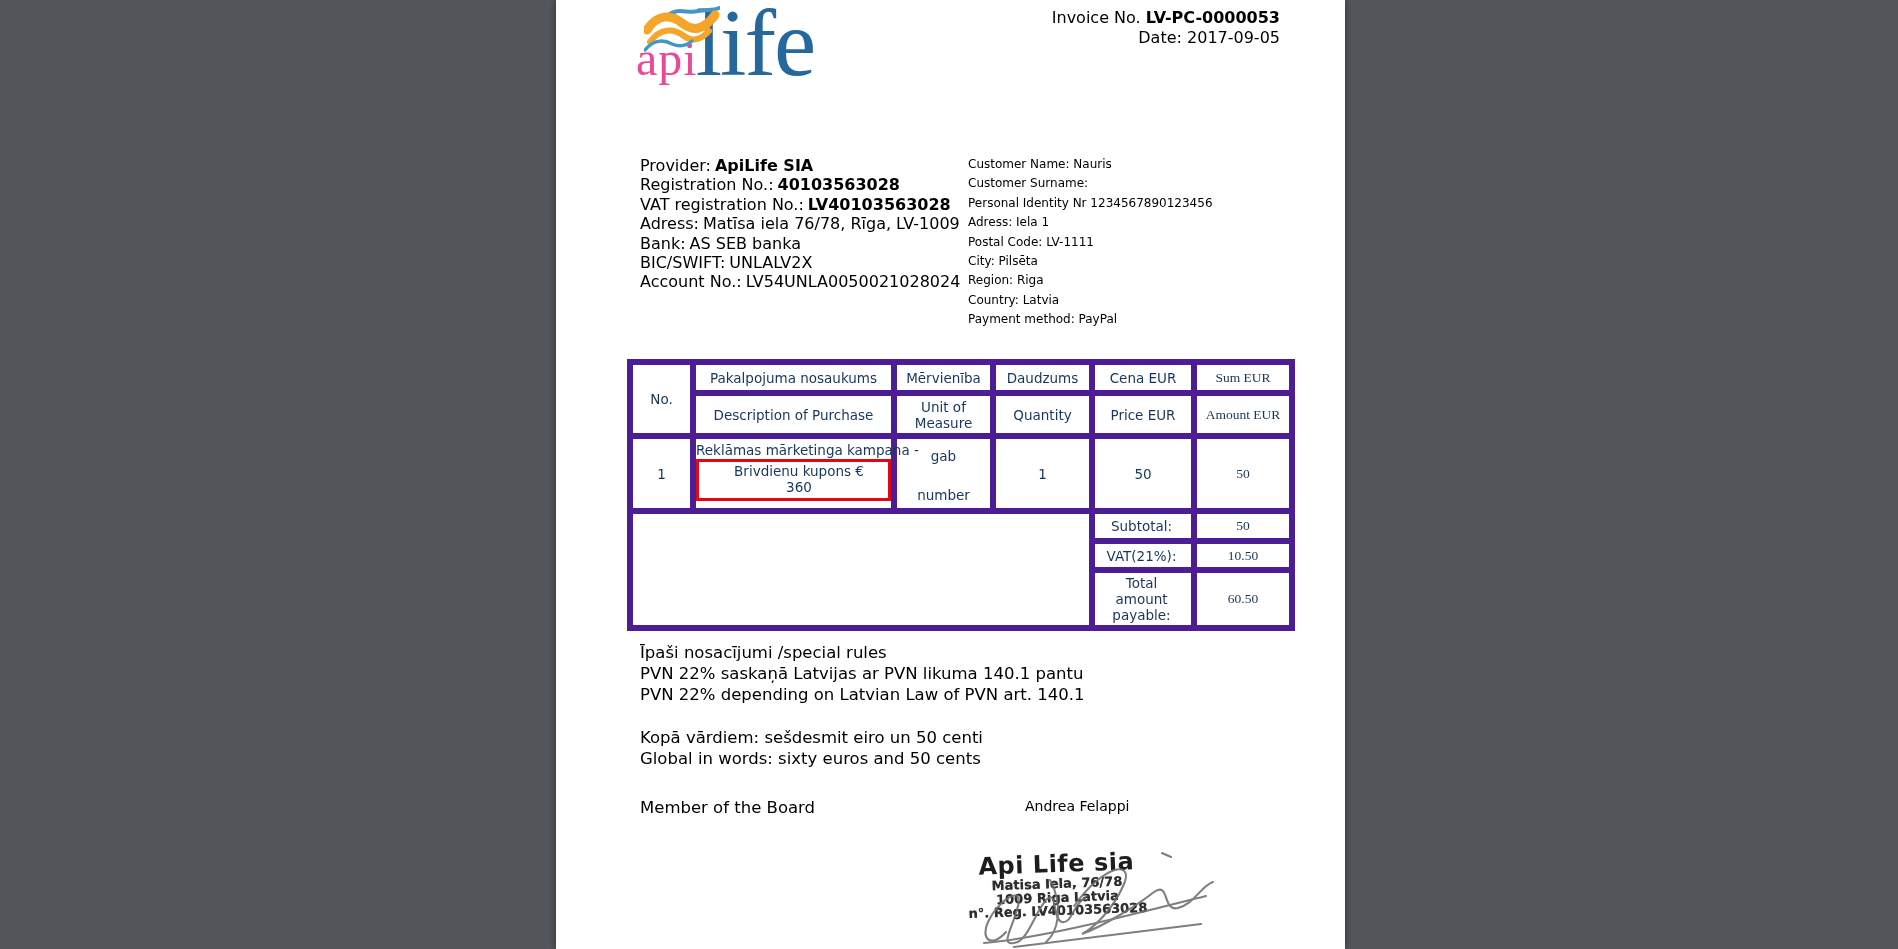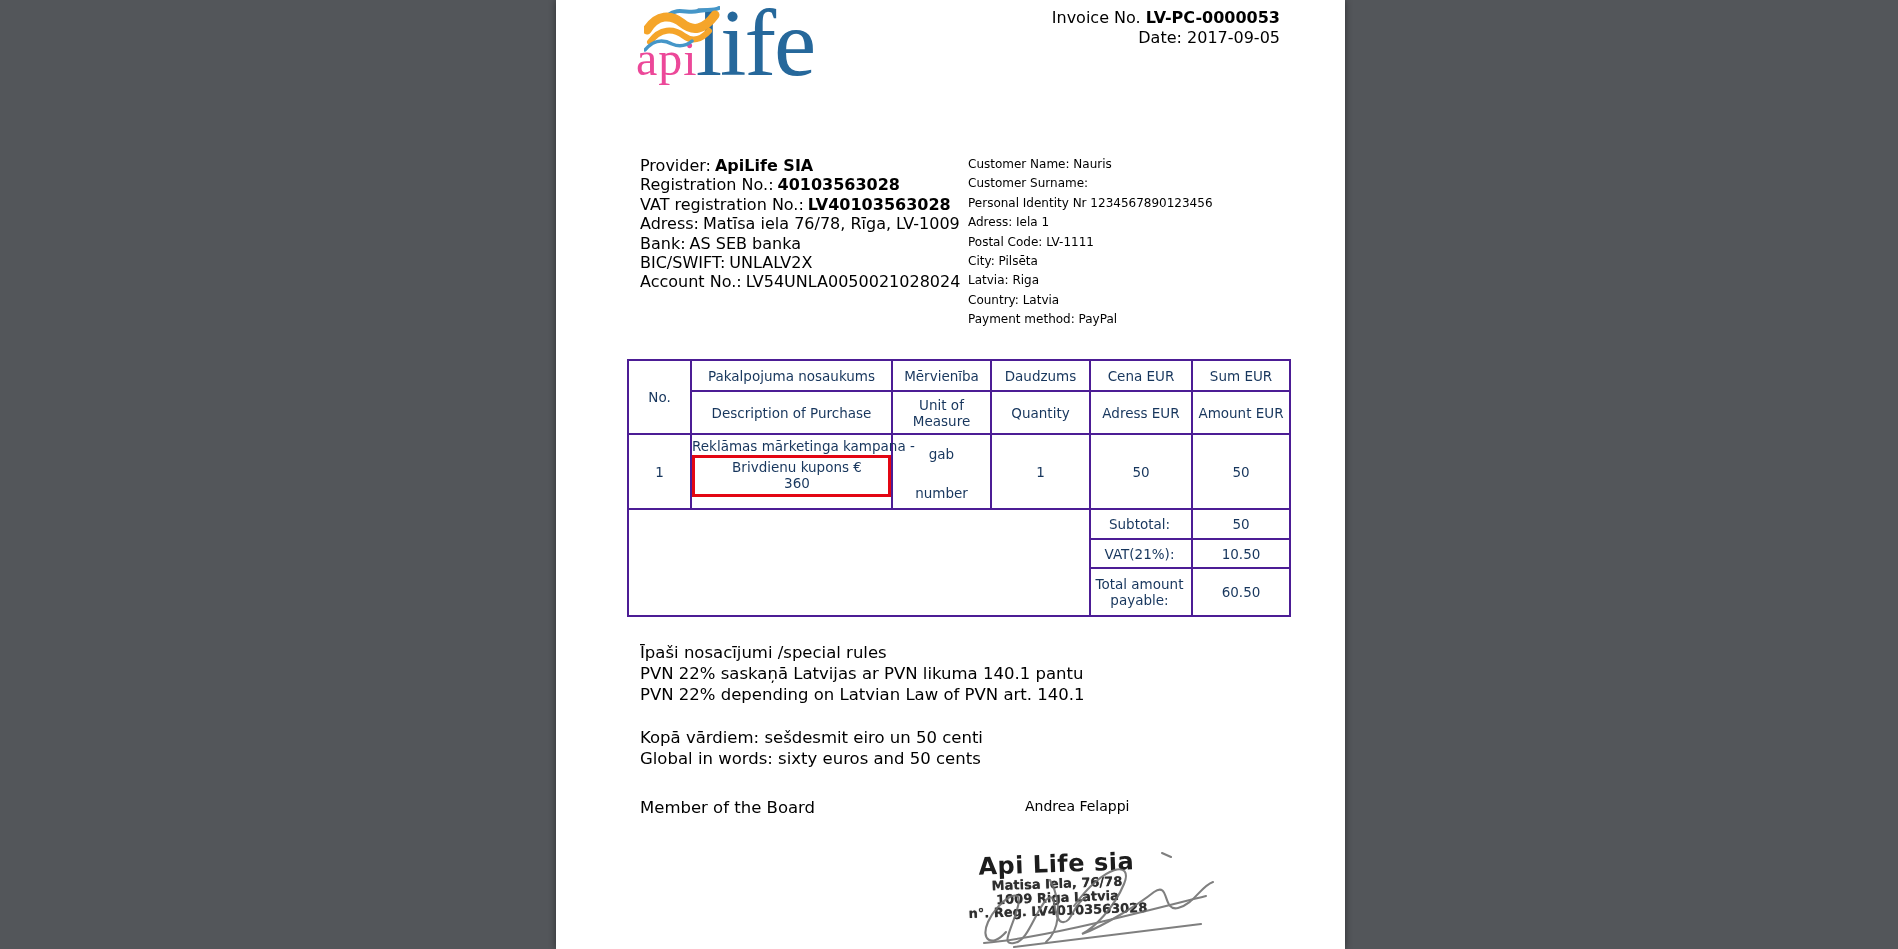--- a/index.html
+++ b/index.html
@@ -31,27 +31,27 @@
 
   
   .provider { position:absolute; left:84px; top:156px; font-size:16px; line-height:19.4px; }
   .customer { position:absolute; left:412px; top:155px; font-size:12px; line-height:19.4px; }
   .pline .plabel { margin-right:4px; }
   .pline.boldv .pvalue { font-weight:bold; }
 
   
   .invoice-table { position:absolute; left:71px; top:359px; }
   table { border-collapse:collapse; table-layout:fixed; width:662px; color:#17365d; font-size:13.5px; }
-  td { border:2px solid #4c1d95; text-align:center; vertical-align:middle; padding:0; }
+  td { border:6px solid #4c1d95; text-align:center; vertical-align:middle; padding:0; }
   td.c-no  { width:63px; }
   td.c-desc{ width:201px; }
   td.c-unit{ width:99px; }
   td.c-qty { width:99px; }
   td.c-prc { width:102px; }
-  td.c-sum { width:98px; }
+  td.c-sum { width:98px;font-family:Liberation Serif, serif; }
   tr.hr1 td { height:31px; }
   tr.hr2 td { height:43px; }
   tr.dr  td { height:75px; }
   tr.tr1 td { height:30px; }
   tr.tr2 td { height:29px; }
   tr.tr3 td { height:48px; }
   td.desc-cell { vertical-align:top; padding-top:3px; }
   .desc-l1 { white-space:nowrap; }
   .red-box {
     display:inline-block;
@@ -118,41 +118,41 @@
     <div class="pline"><span class="plabel">Account No.:</span><span class="pvalue">LV54UNLA0050021028024</span></div>
   </div>
 
   <div class="customer">
     <div>Customer Name: Nauris</div>
     <div>Customer Surname:</div>
     <div>Personal Identity Nr 1234567890123456</div>
     <div>Adress: Iela 1</div>
     <div>Postal Code: LV-1111</div>
     <div>City: Pilsēta</div>
-    <div>Latvia: Riga</div>
+    <div>Region: Riga</div>
     <div>Country: Latvia</div>
     <div>Payment method: PayPal</div>
   </div>
 
   <div class="invoice-table">
     <table>
       <tbody>
           <tr class="hr1">
         <td class="c-no" rowspan="2">No.</td>
         <td class="c-desc">Pakalpojuma nosaukums</td>
         <td class="c-unit">Mērvienība</td>
         <td class="c-qty">Daudzums</td>
         <td class="c-prc">Cena EUR</td>
         <td class="c-sum">Sum EUR</td>
       </tr>
       <tr class="hr2">
         <td class="c-desc">Description of Purchase</td>
         <td class="c-unit">Unit of Measure</td>
         <td class="c-qty">Quantity</td>
-        <td class="c-prc">Adress EUR</td>
+        <td class="c-prc">Price EUR</td>
         <td class="c-sum">Amount EUR</td>
       </tr>
       <tr class="dr">
         <td class="c-no">1</td>
         <td class="c-desc desc-cell">
           <div class="desc-l1">Reklāmas mārketinga kampana -</div>
           <span class="red-box"><span>Brivdienu kupons € 360</span></span>
         </td>
         <td class="c-unit unit-cell">
           <div>

